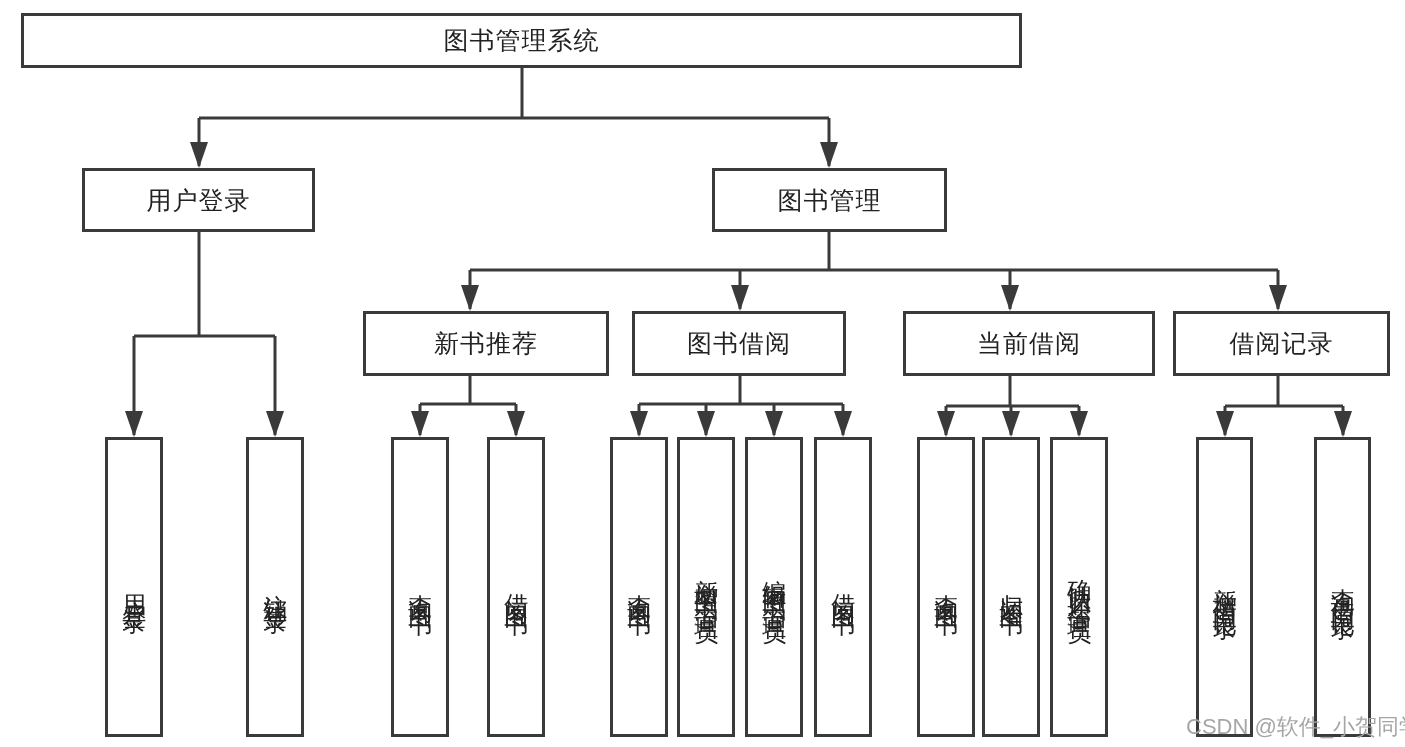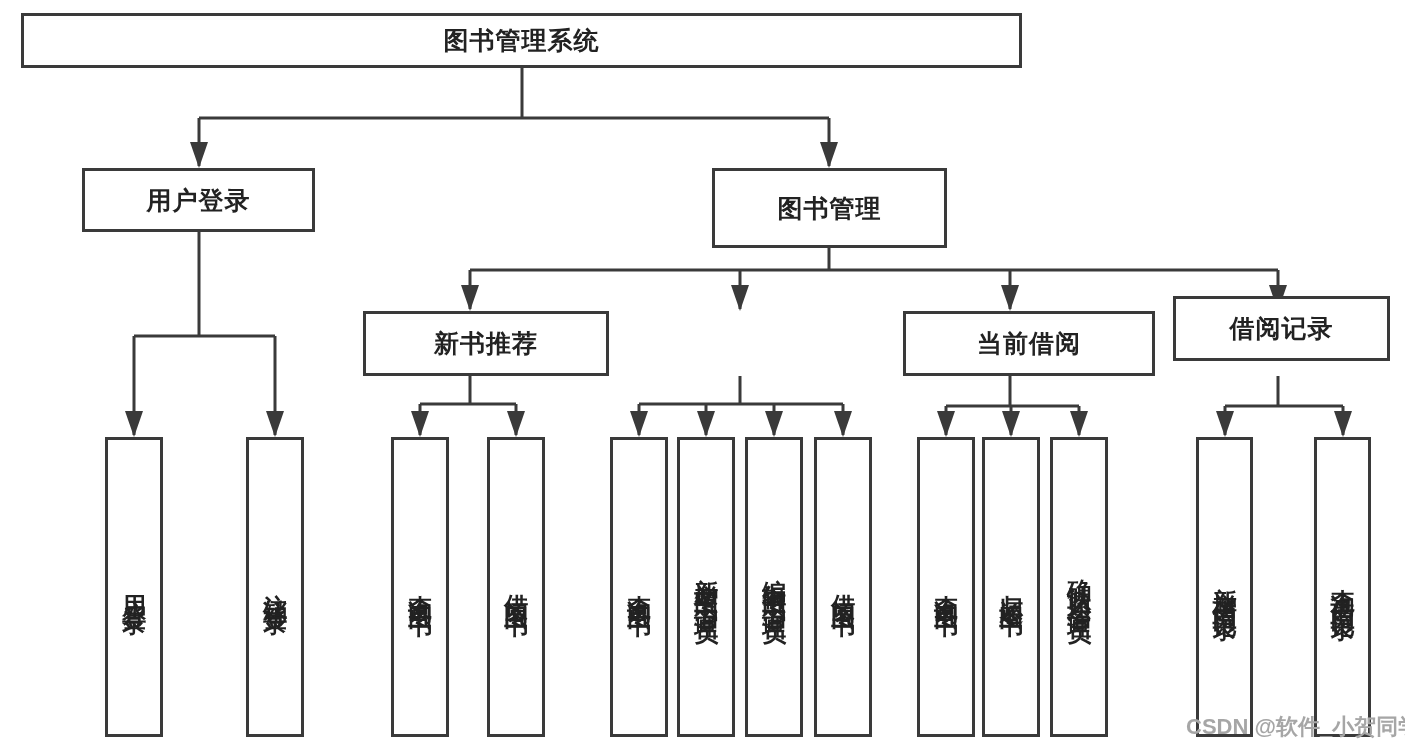--- a/index.html
+++ b/index.html
@@ -8,21 +8,20 @@
     --watermark:#a6a6a6;
     --background:#ffffff;
   }
   html,body{margin:0;padding:0;background:var(--background);}
   body{font-family:"Liberation Sans", sans-serif;}
   .canvas{
     position:relative;
     width:1405px;height:747px;
     background:var(--background);
     overflow:hidden;
-    font-weight:bold;
   }
   svg.connectors{position:absolute;left:0;top:0;width:1405px;height:747px;}
   svg.connectors path{stroke:var(--line);stroke-width:3;fill:none;}
   svg.connectors polygon{fill:var(--line);stroke:none;}
   .node{
     position:absolute;
     box-sizing:border-box;
     border:3px solid var(--line);
     background:#ffffff;
     display:flex;align-items:center;justify-content:center;
@@ -88,31 +87,34 @@
     </g>
   </svg>
 
   <div class="node" style="left:21px;top:13px;width:1001px;height:55px">
     <span class="label-h">图书管理系统</span>
   </div>
 
   <div class="node" style="left:82px;top:168px;width:233px;height:64px">
     <span class="label-h">用户登录</span>
   </div>
-  <div class="node" style="left:712px;top:168px;width:235px;height:80px">
+  <div class="node" style="left:712px;top:168px;width:235px;height:64px">
     <span class="label-h">图书管理</span>
   </div>
 
   <div class="node" style="left:363px;top:311px;width:246px;height:65px">
     <span class="label-h">新书推荐</span>
   </div>
+  <div class="node" style="left:632px;top:311px;width:214px;height:65px">
+    <span class="label-h">图书借阅</span>
+  </div>
   <div class="node" style="left:903px;top:311px;width:252px;height:65px">
     <span class="label-h">当前借阅</span>
   </div>
-  <div class="node" style="left:1173px;top:296px;width:217px;height:65px">
+  <div class="node" style="left:1173px;top:311px;width:217px;height:65px">
     <span class="label-h">借阅记录</span>
   </div>
 
   <div class="node" style="left:105px;top:437px;width:58px;height:300px">
     <span class="label-v">用户登录</span>
   </div>
   <div class="node" style="left:246px;top:437px;width:58px;height:300px">
     <span class="label-v">注销登录</span>
   </div>
 

